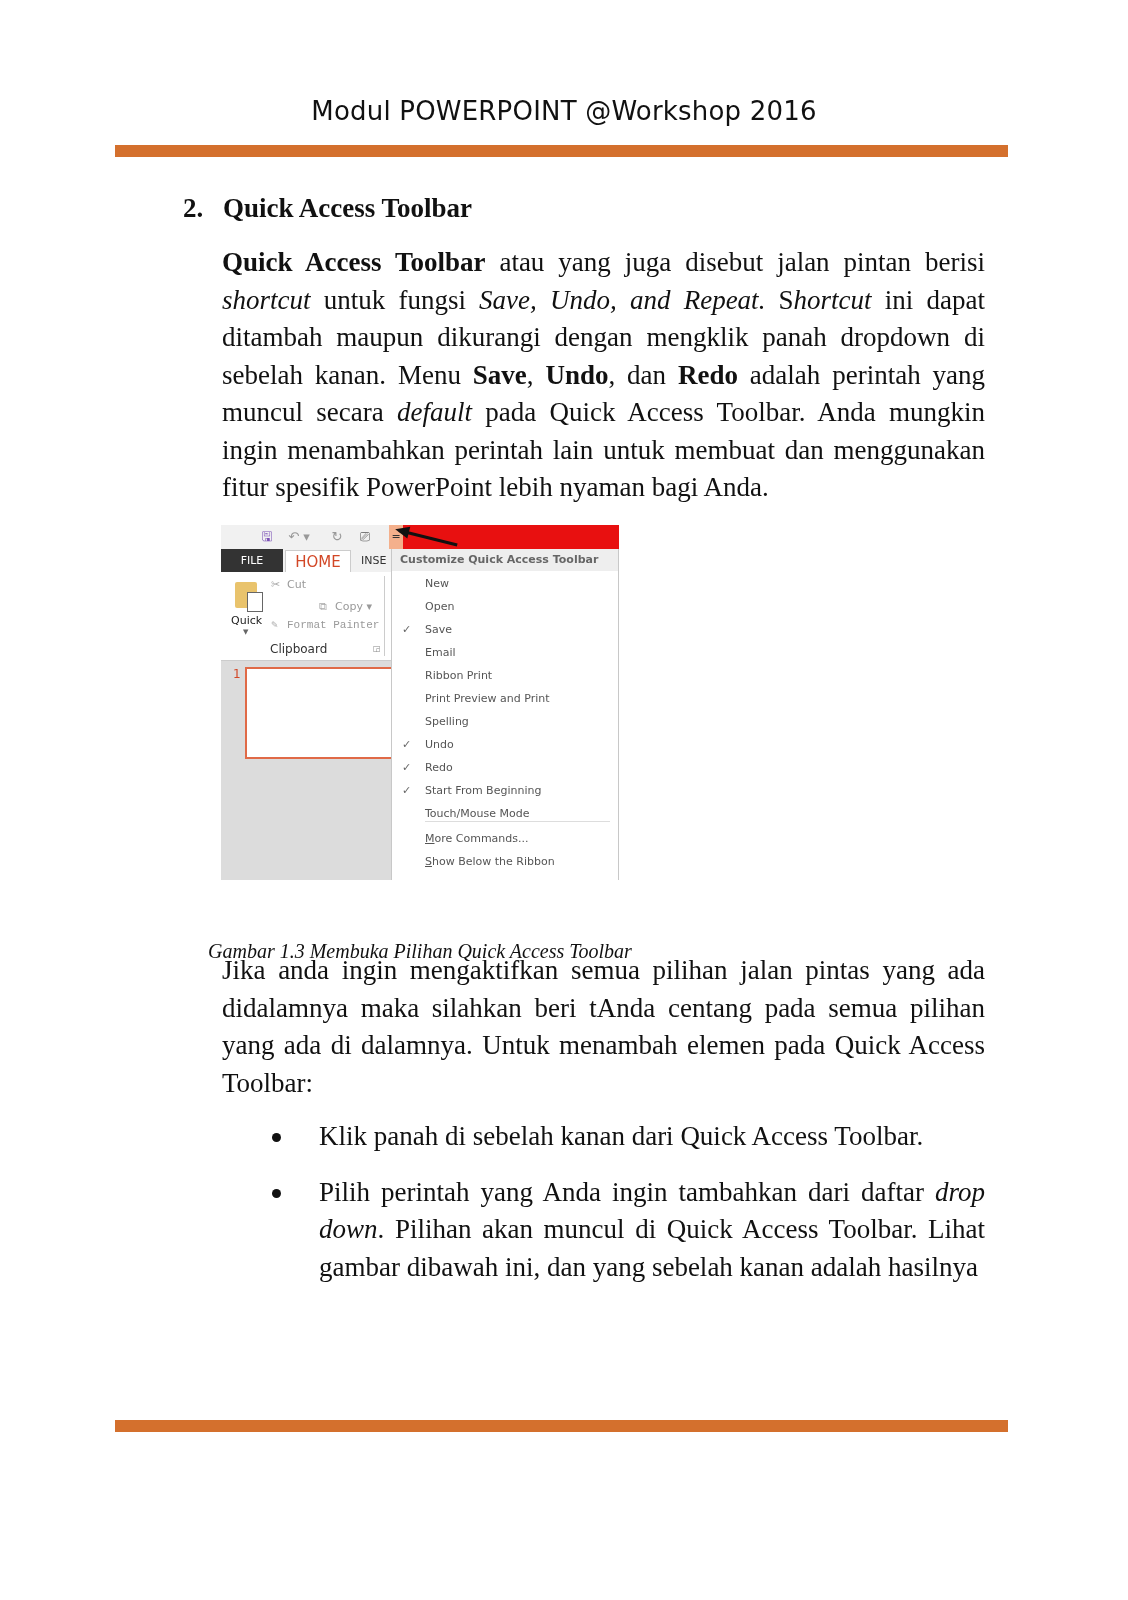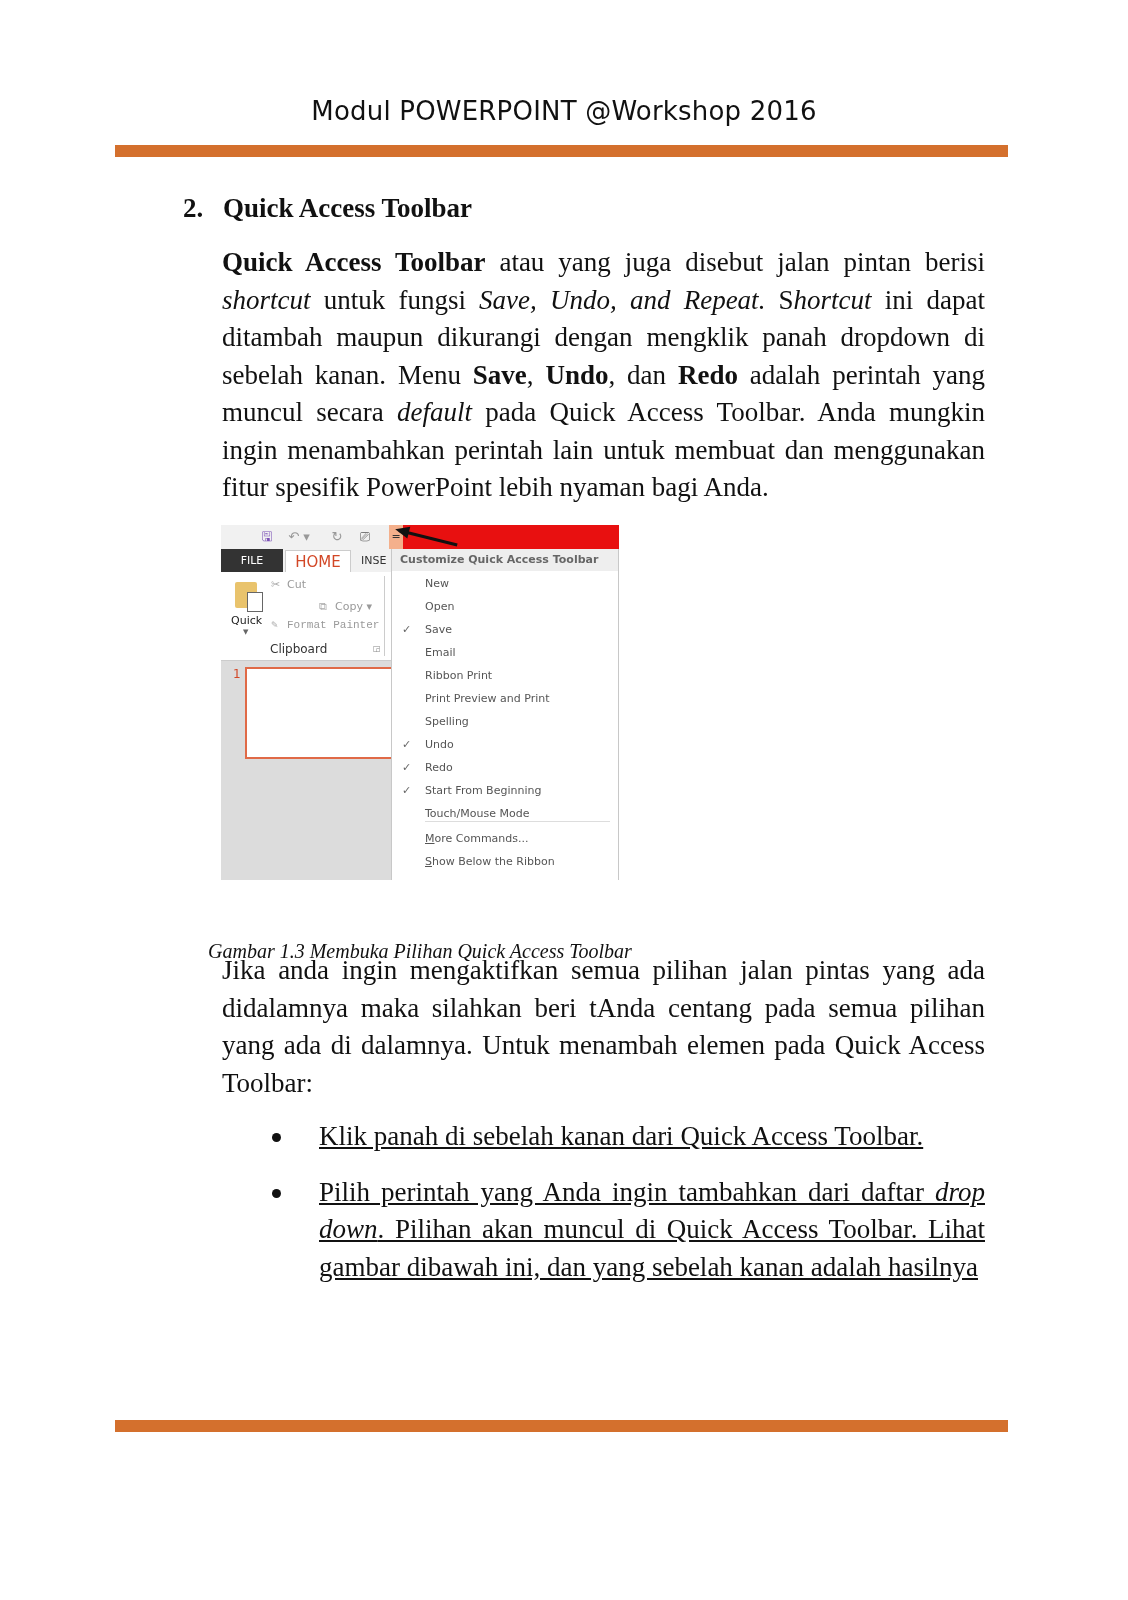--- a/index.html
+++ b/index.html
@@ -8,21 +8,21 @@
   .rule { position:absolute; left:115px; width:893px; height:12px; background:#d4702d; }
   .rule.top { top:145px; }
   .rule.bottom { top:1420px; }
   .section-heading { position:absolute; top:193px; left:183px; font-size:27px; font-weight:bold; }
   .section-heading .num { display:inline-block; width:40px; }
   .para { position:absolute; left:222px; width:763px; font-size:27px; line-height:37.5px; text-align:justify; }
   .para b { font-weight:bold; }
   .p1 { top:244px; }
   .caption { position:absolute; left:208px; top:900px; font-size:20px; font-style:italic;margin-top:40px; }
   .p2 { top:952px; }
-  .bullets { position:absolute; left:222px; top:1118px; width:763px; margin:0; padding:0; list-style:none;text-decoration:underline; }
+  .bullets { position:absolute; left:222px; top:1118px; width:763px; margin:0; padding:0; list-style:none; }
   .bullets li { position:relative; padding-left:97px; font-size:27px; line-height:37.5px; text-align:justify; margin-bottom:18px; }
   .bullets li .dot { position:absolute; left:50px; top:15px; width:9px; height:9px; border-radius:50%; background:#111; }
 
   
   .figure { position:absolute; left:221px; top:525px; width:398px; height:355px; background:#dcdcdc; overflow:hidden; font-family:"DejaVu Sans", sans-serif; }
   .qat { position:absolute; left:0; top:0; width:398px; height:24px; background:#f1f1f1; }
   .qat .redbar { position:absolute; left:180px; top:0; width:218px; height:24px; background:#e81010; }
   .qat .icon { position:absolute; top:4px; width:16px; height:16px; font-size:13px; line-height:16px; text-align:center; }
   .ppt-icon { left:8px; background:#d24726; color:#fff; font-weight:bold; font-size:9px !important; border-radius:2px;margin-top:48px; }
   .save-icon { left:38px; color:#7a4fb5; }

